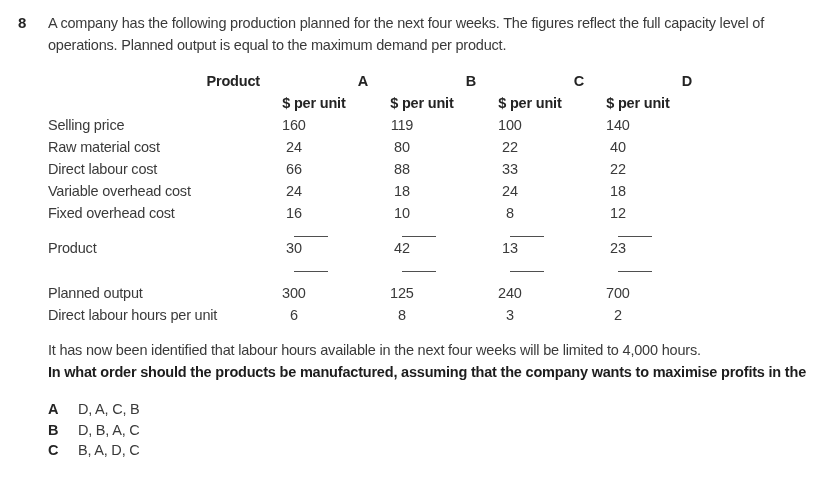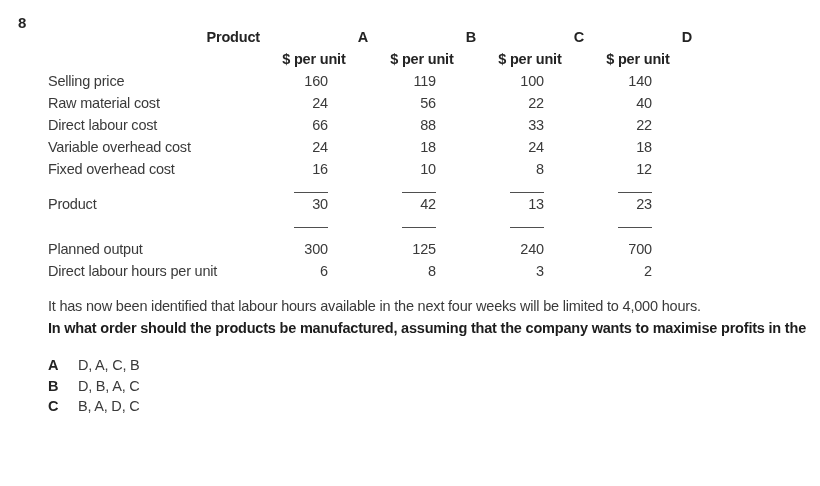--- a/index.html
+++ b/index.html
@@ -30,21 +30,21 @@
     margin-top: 14px;
     width: 644px;
   }
   table.prod td {
     font-size: 14.5px;
     vertical-align: bottom;
     overflow: visible;
     white-space: nowrap;
   }
   td.lbl   { width: 212px; text-align: left; }
-  td.num   { width: 108px; text-align: right; padding-right: 40px; margin-top: 12px; }
+  td.num   { width: 108px; text-align: center; padding-right: 40px; margin-top: 12px; }
   td.chdr  { width: 108px; text-align: center; font-weight: bold; color: #242424; }
   tr.hdr-row td  { height: 22px; text-align: right; }
   tr.unit-row td { height: 21px; }
   tr.data-row td { height: 21px; }
   td.bold { font-weight: bold; color: #242424; }
   tr.rule-row td { height: 13px; }
   .rule {
     width: 34px;
     border-top: 1.4px solid #4f4f4f;
     margin: 4px 0 0 auto;
@@ -67,20 +67,24 @@
   }
 </style>
 </head>
 <body>
 
 <div class="page">
   <div class="q-row">
     <div class="q-num">8</div>
     <div class="q-body">
 
+      <div class="intro">
+        <div class="intro-line">A company has the following production planned for the next four weeks. The figures reflect the full capacity level of</div>
+        <div class="intro-line">operations. Planned output is equal to the maximum demand per product.</div>
+      </div>
 
       <table class="prod">
         <tbody>
             <tr class="hdr-row">
           <td class="lbl bold">Product</td>
           <td class="chdr">A</td>
           <td class="chdr">B</td>
           <td class="chdr">C</td>
           <td class="chdr">D</td>
         </tr>
@@ -95,21 +99,21 @@
         <tr class="data-row">
           <td class="lbl">Selling price</td>
           <td class="num">160</td>
           <td class="num">119</td>
           <td class="num">100</td>
           <td class="num">140</td>
         </tr>
         <tr class="data-row">
           <td class="lbl">Raw material cost</td>
           <td class="num">24</td>
-          <td class="num">56</td>
+          <td class="num">80</td>
           <td class="num">22</td>
           <td class="num">40</td>
         </tr>
         <tr class="data-row">
           <td class="lbl">Direct labour cost</td>
           <td class="num">66</td>
           <td class="num">88</td>
           <td class="num">33</td>
           <td class="num">22</td>
         </tr>

